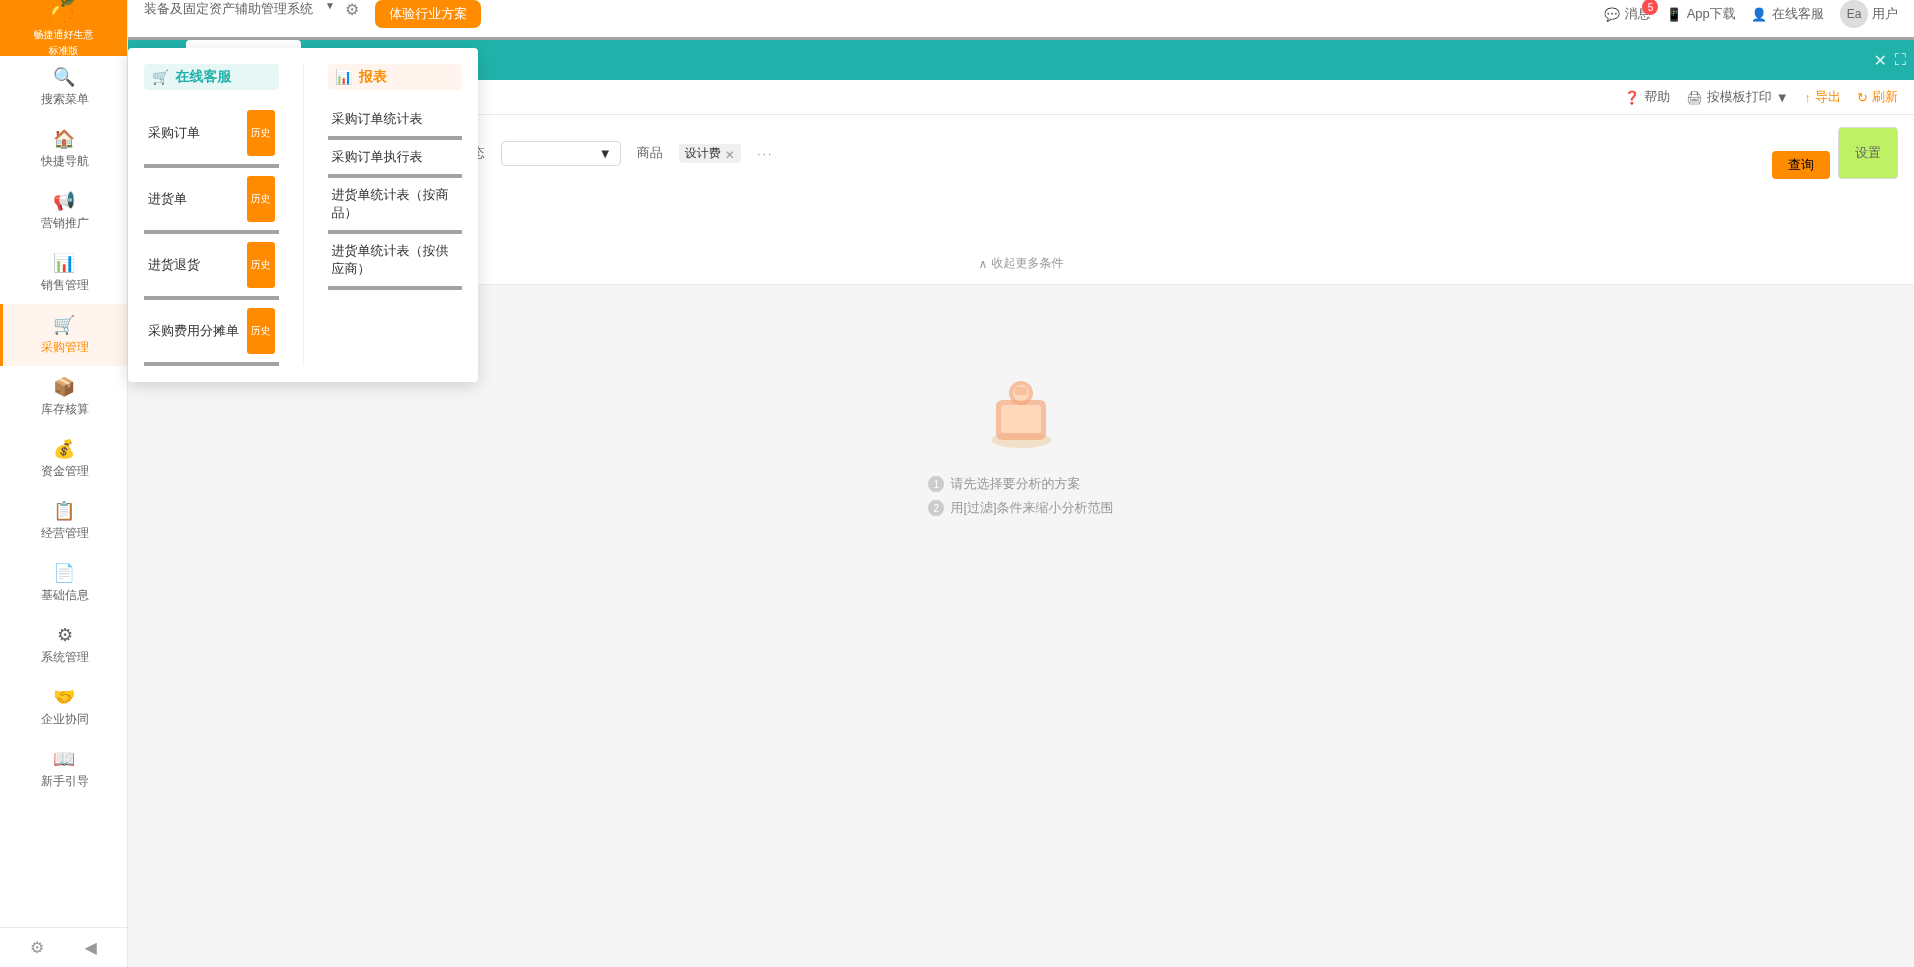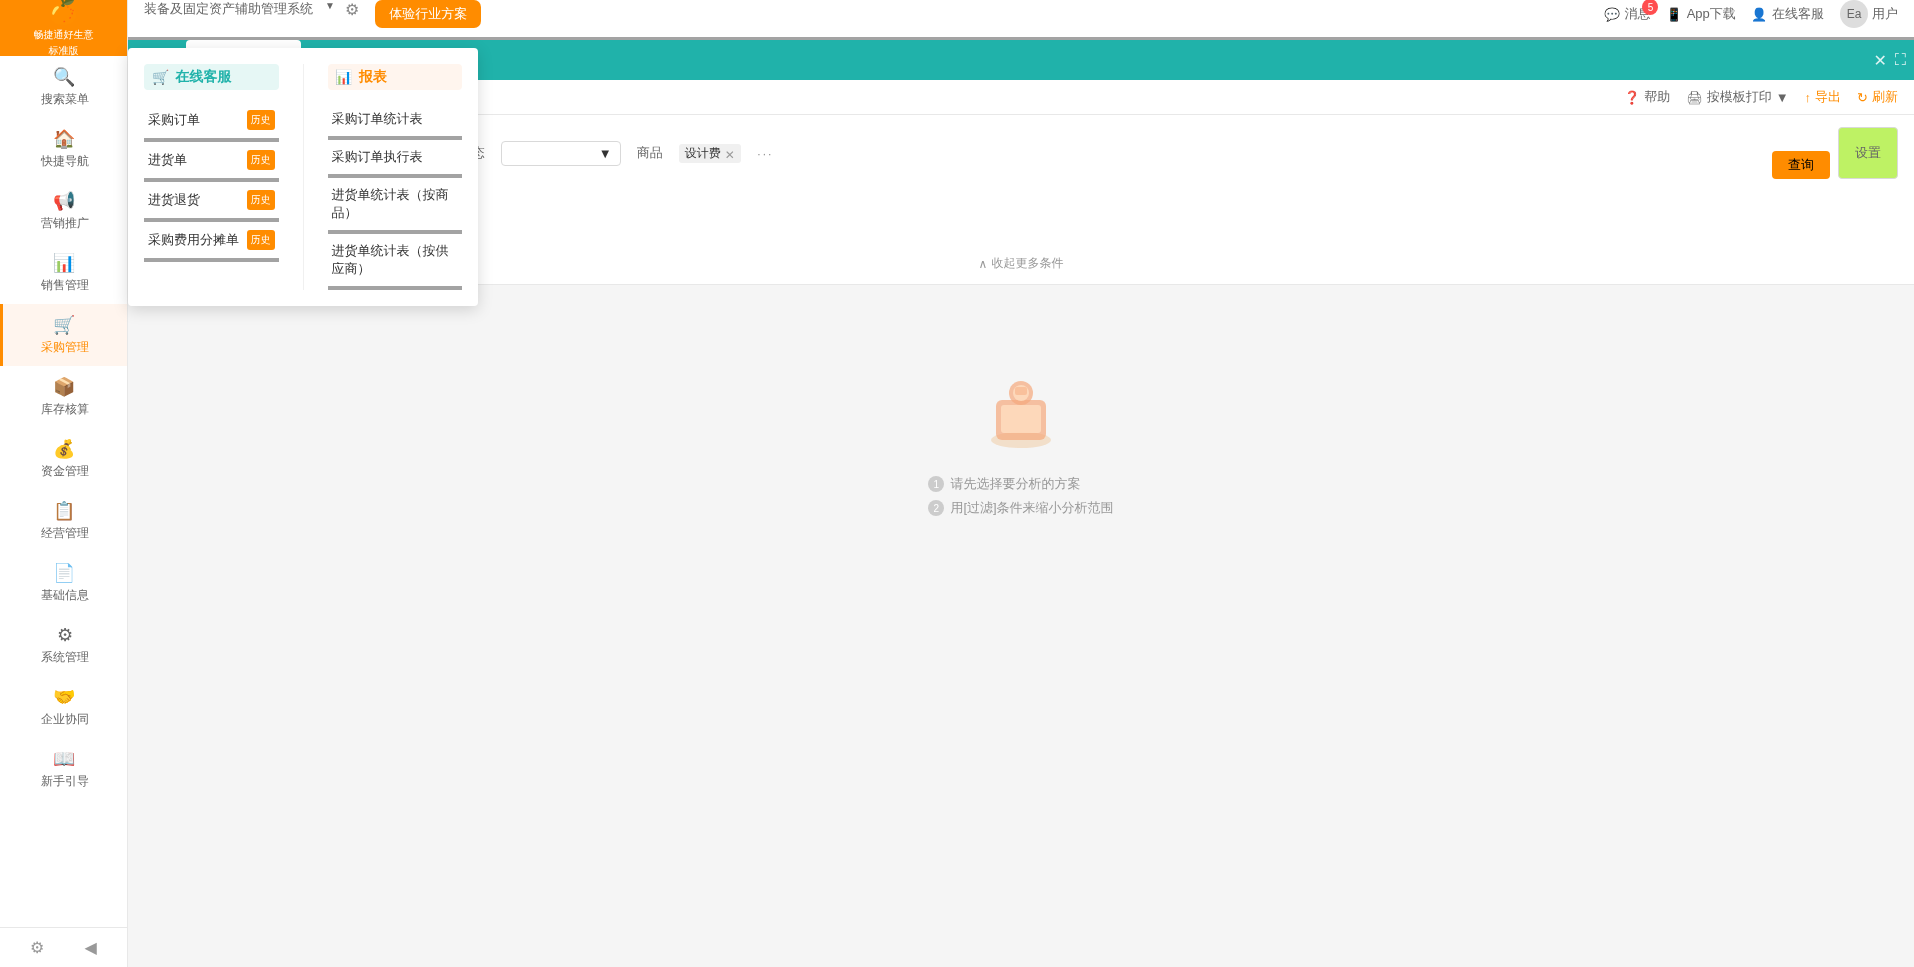--- a/index.html
+++ b/index.html
@@ -259,21 +259,21 @@
       cursor: pointer;
       font-size: 13px;
       color: #333;
       border-bottom: 4px solid #a3a3a3;
     }
     .history-badge {
       background: #ff8c00;
       color: #fff;
       font-size: 10px;
       border-radius: 3px;
-      padding: 3px 4px;
+      padding: 16px 4px;
     }
     .divider-v { width: 1px; background: #f0f0f0; margin: 0 8px; }
   </style>
 </head>
 <body>
 
 <div class="sidebar">
   <div class="sidebar-logo">
     <div class="sidebar-logo-icon">🍊</div>
     <div class="sidebar-logo-text">畅捷通好生意</div>

